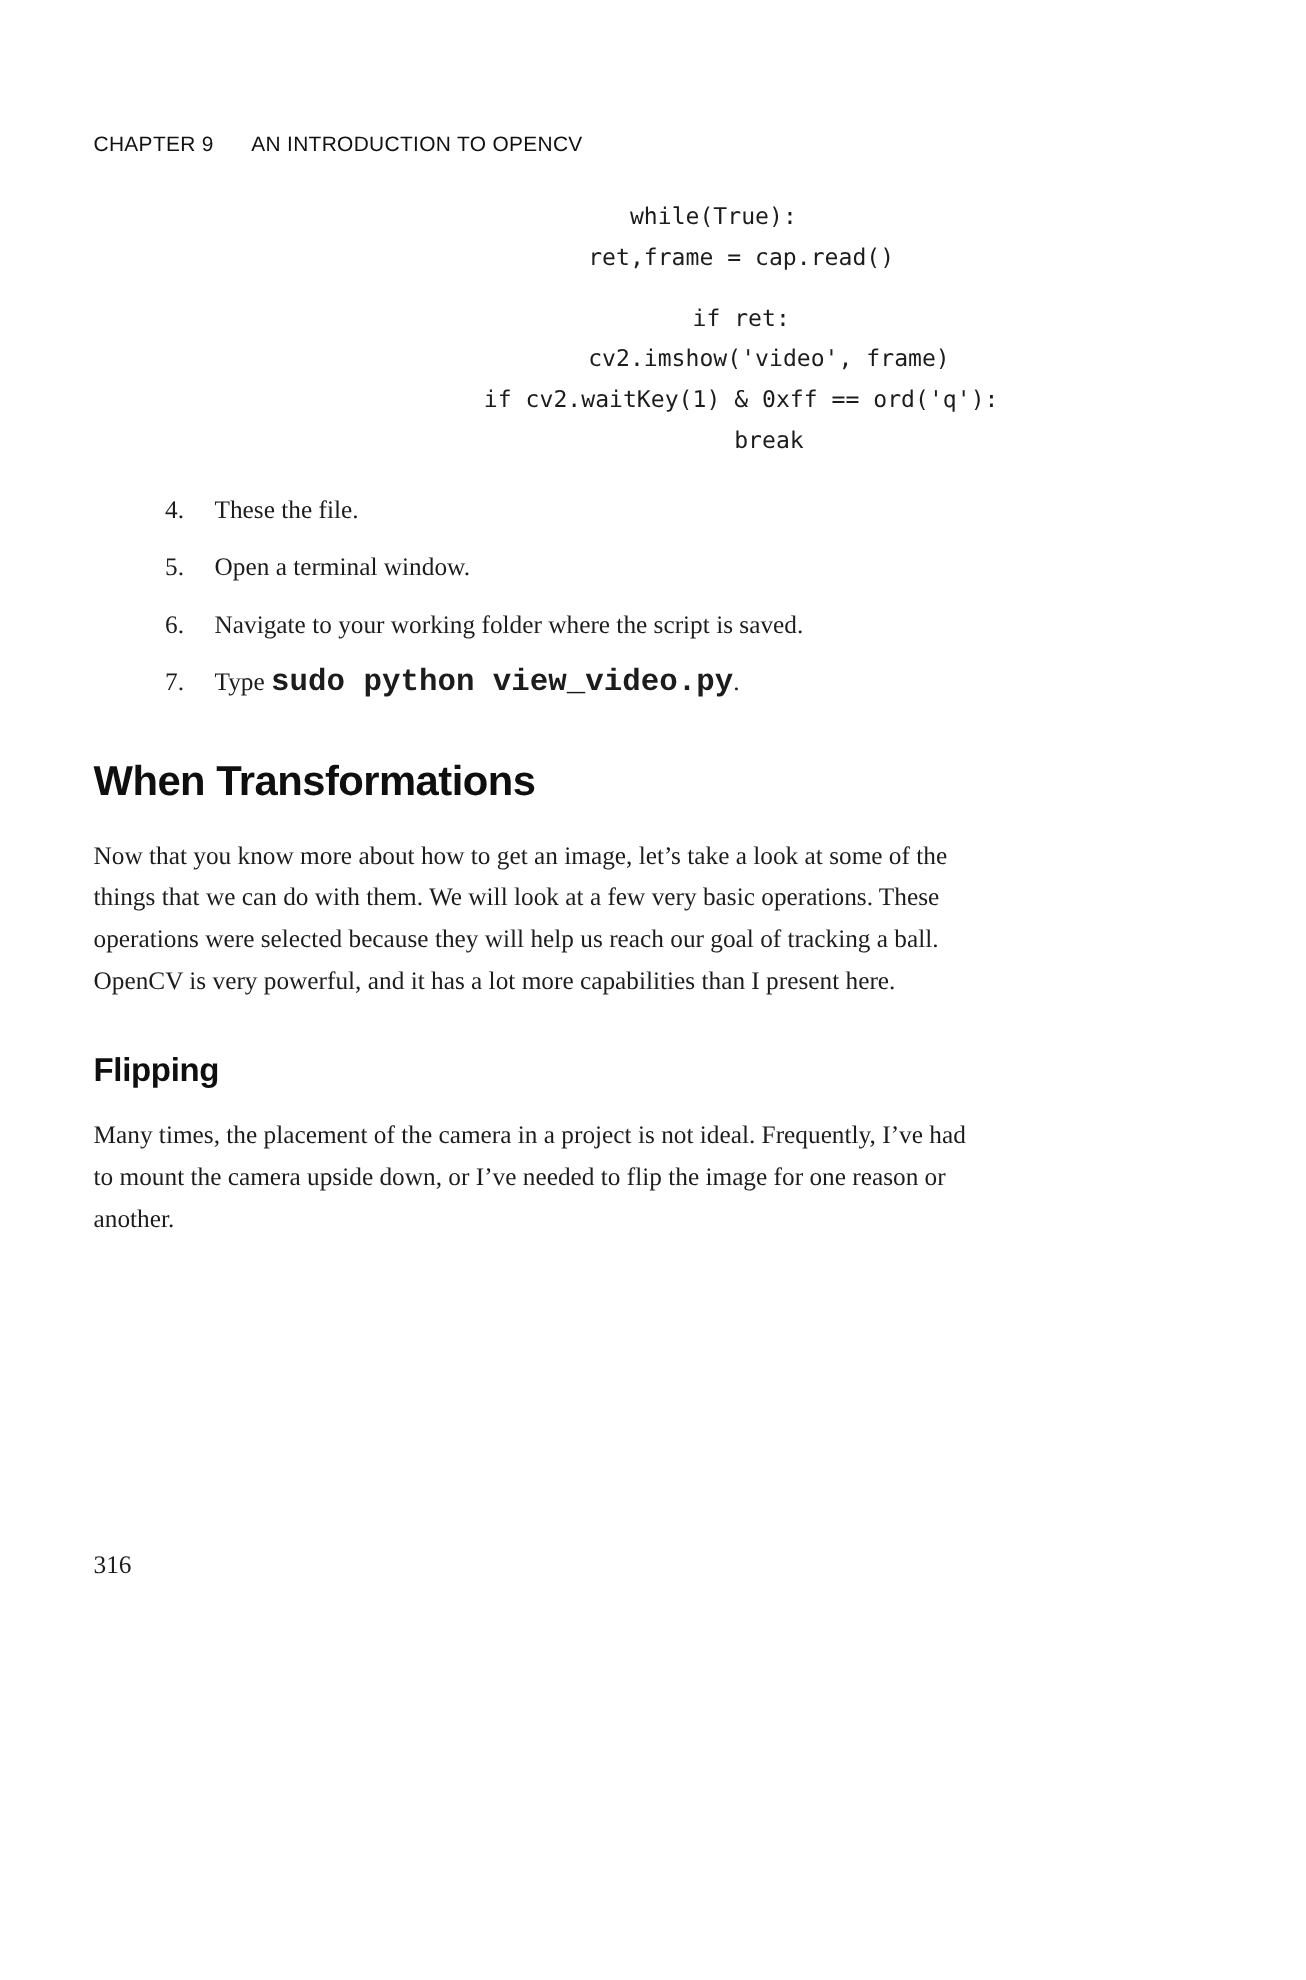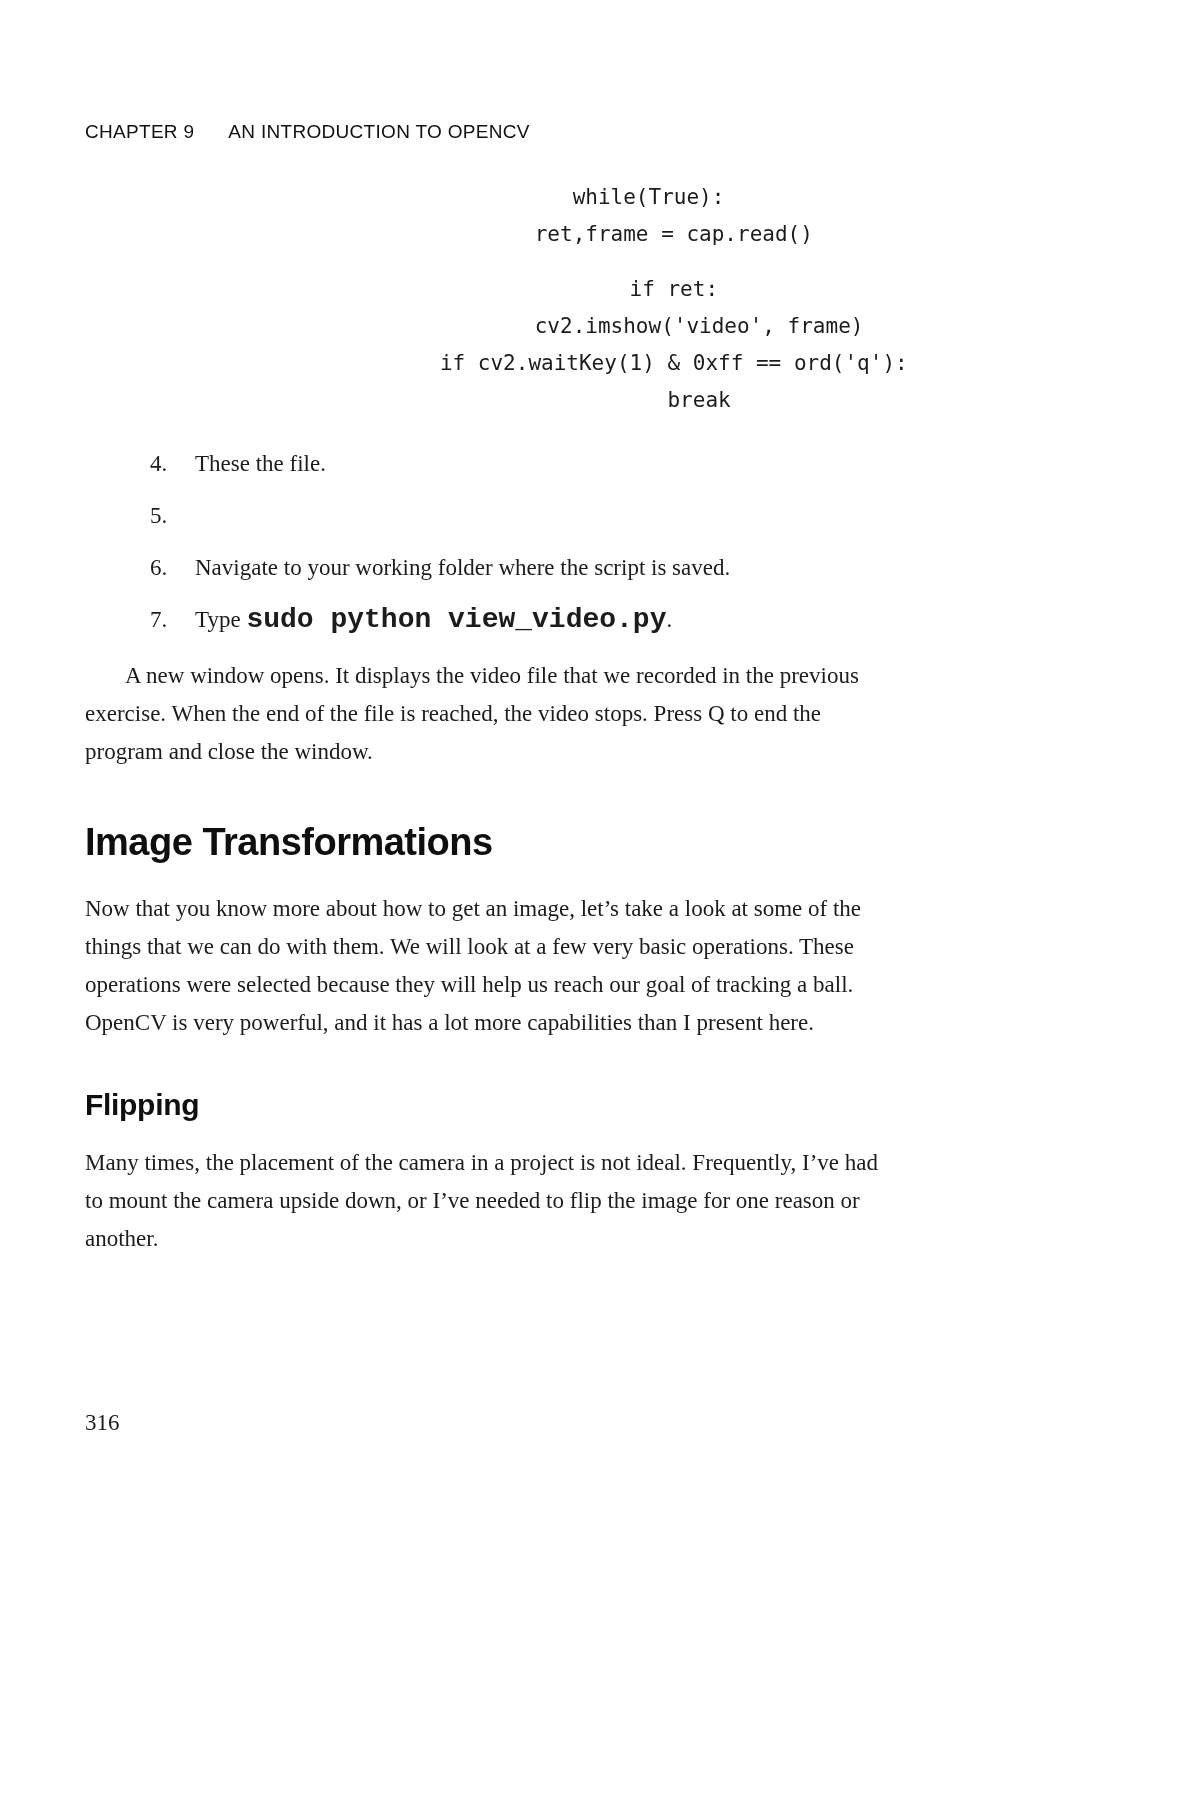--- a/index.html
+++ b/index.html
@@ -103,34 +103,34 @@
     if cv2.waitKey(1) &amp; 0xff == ord('q'):
         break</pre>
 
   <div class="steps">
     <div class="list-item">
       <span class="list-number">4.</span>
       <span class="list-text">These the file.</span>
     </div>
     <div class="list-item">
       <span class="list-number">5.</span>
+      <span class="list-text">Open a terminal window.</span>
     </div>
     <div class="list-item">
       <span class="list-number">6.</span>
       <span class="list-text">Navigate to your working folder where the script is saved.</span>
     </div>
     <div class="list-item">
       <span class="list-number">7.</span>
       <span class="list-text"><span>Type </span><code class="inline-command">sudo python view_video.py</code><span>.</span></span>
     </div>
   </div>
 
-  <p class="body-para para-indent">A new window opens. It displays the video file that we recorded in the previous exercise. When the end of the file is reached, the video stops. Press Q to end the program and close the window.</p>
 
-  <h1 class="section-heading-1">Image Transformations</h1>
+  <h1 class="section-heading-1">When Transformations</h1>
 
   <p class="body-para">Now that you know more about how to get an image, let’s take a look at some of the things that we can do with them. We will look at a few very basic operations. These operations were selected because they will help us reach our goal of tracking a ball. OpenCV is very powerful, and it has a lot more capabilities than I present here.</p>
 
   <h2 class="section-heading-2">Flipping</h2>
 
   <p class="body-para">Many times, the placement of the camera in a project is not ideal. Frequently, I’ve had to mount the camera upside down, or I’ve needed to flip the image for one reason or another.</p>
 
   <div class="page-number">316</div>
 
 </div>

